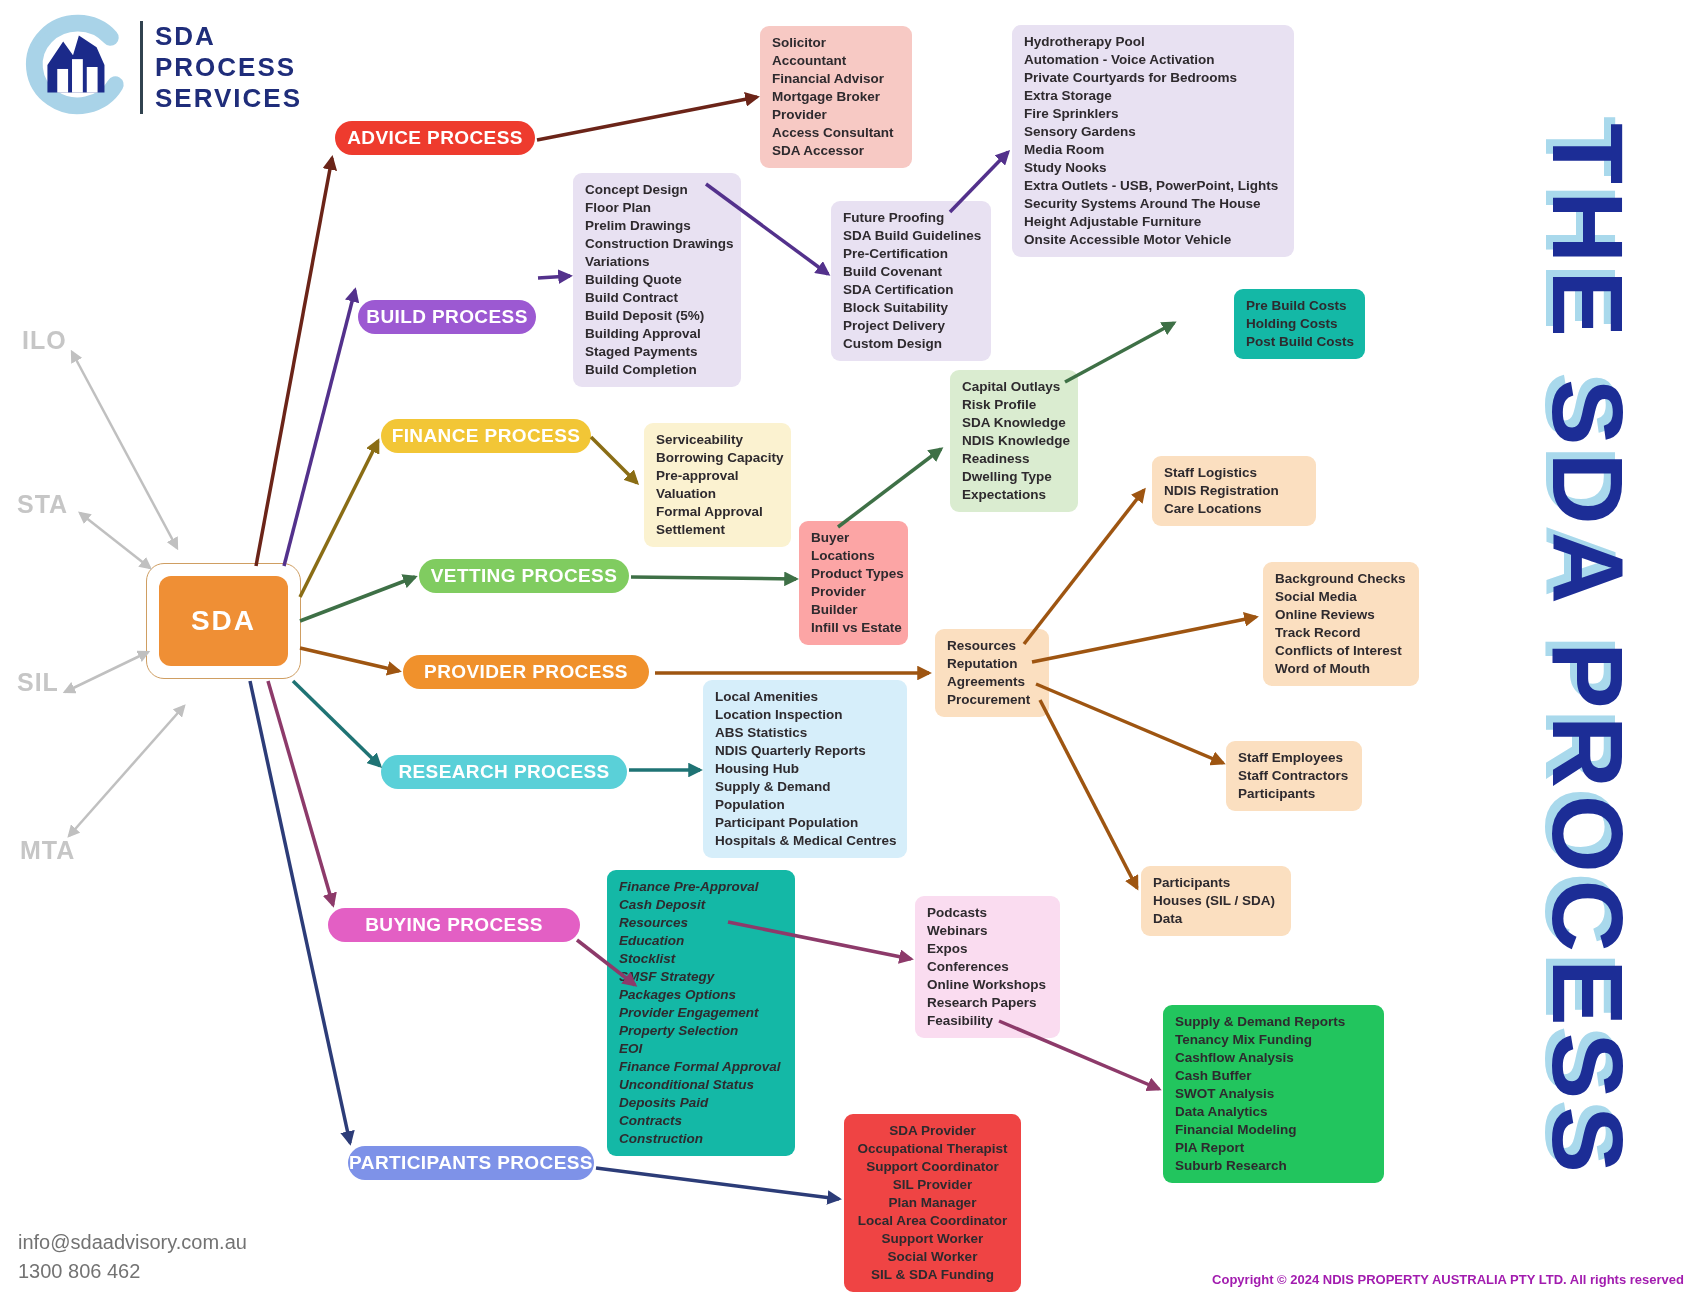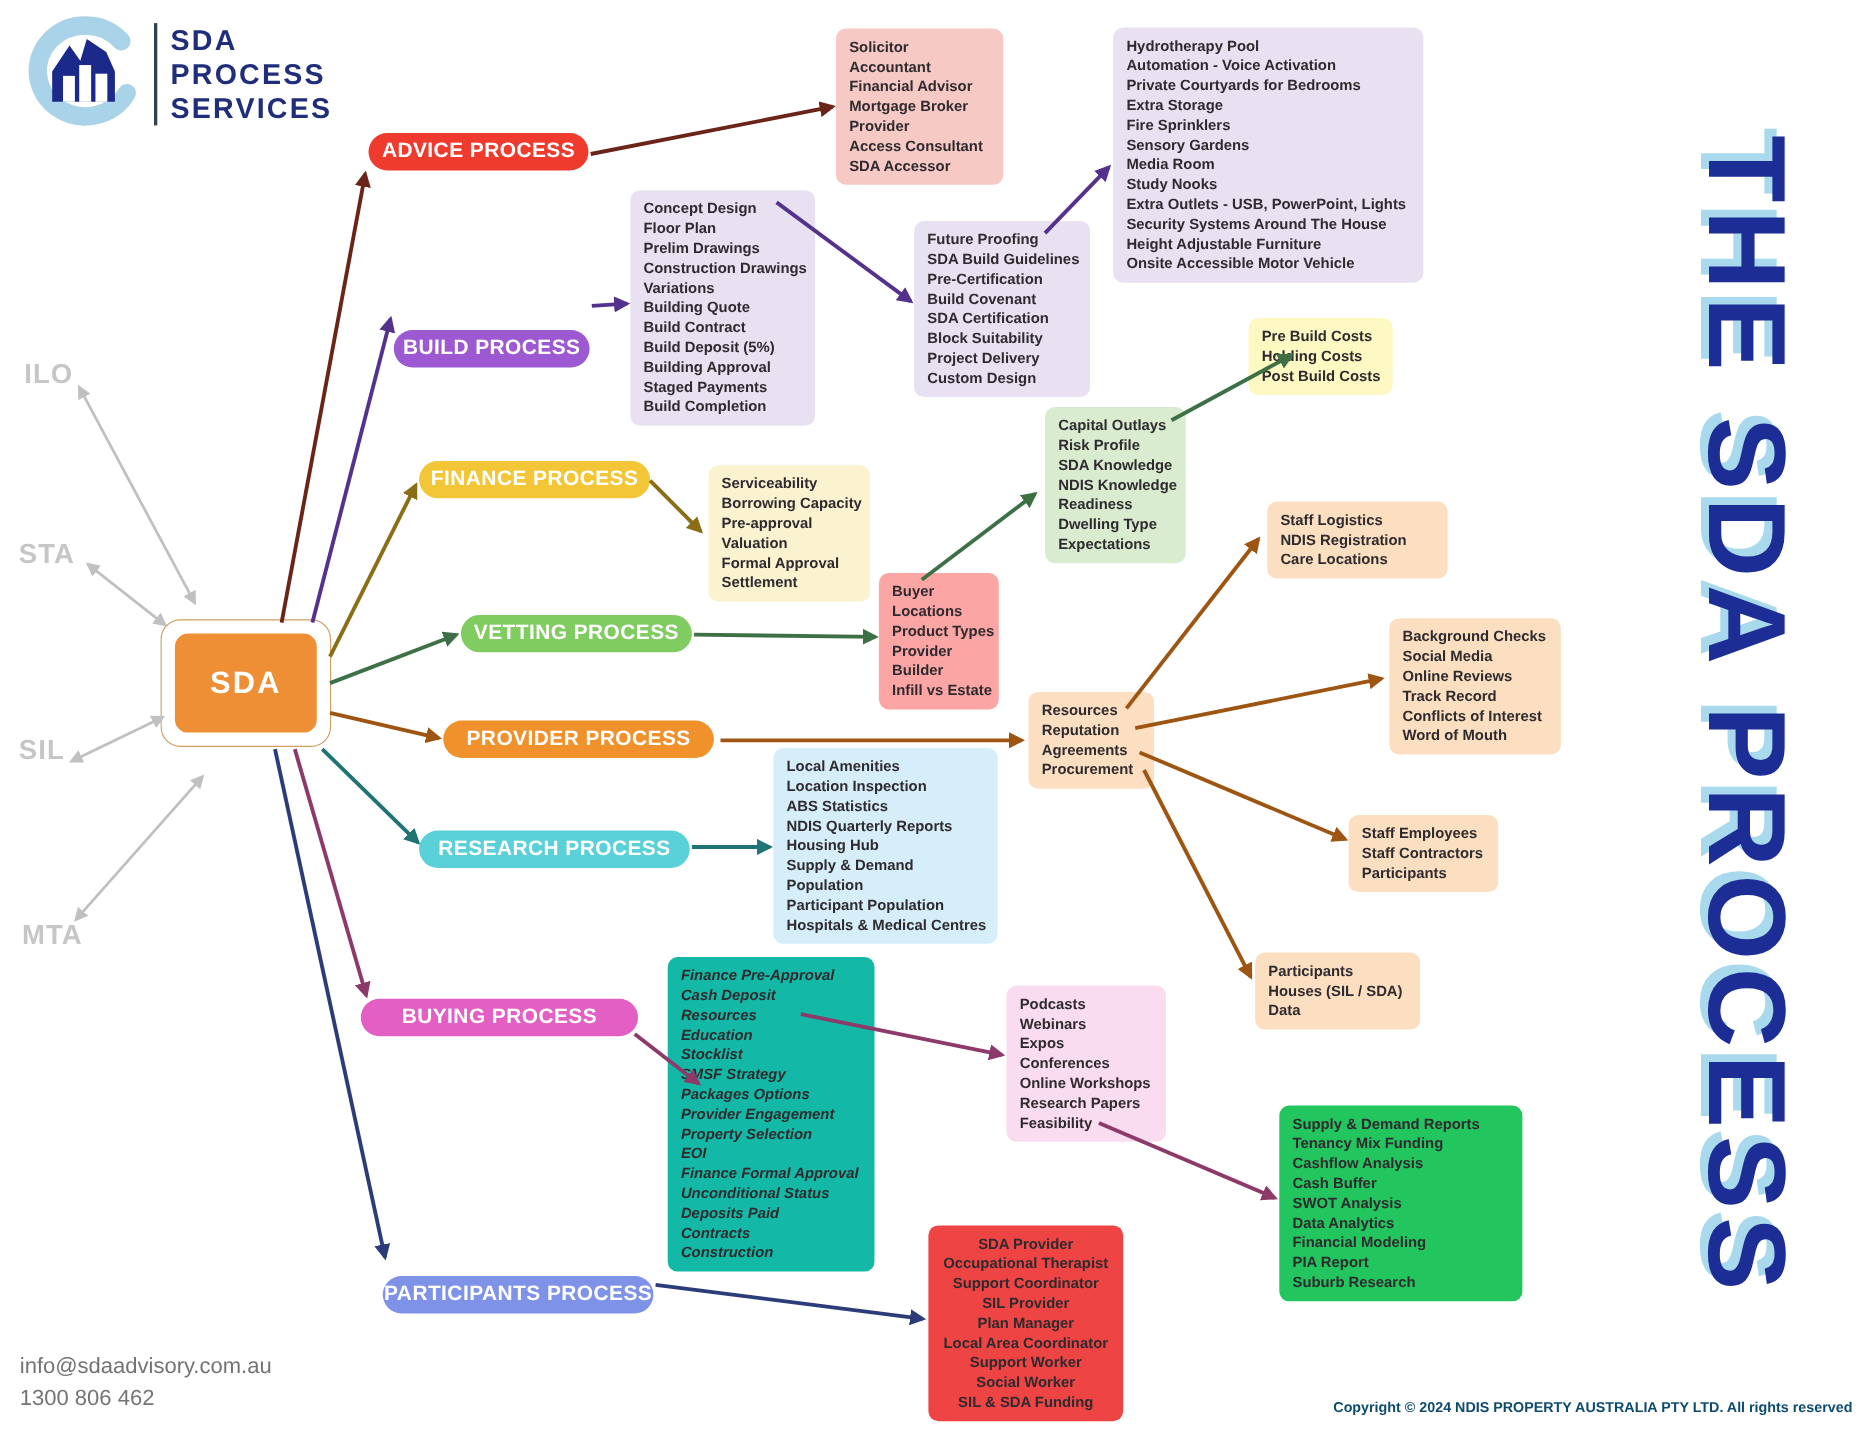--- a/index.html
+++ b/index.html
@@ -18,21 +18,21 @@
   .node-inner{width:129px;height:90px;border-radius:12px;display:flex;align-items:center;justify-content:center;
         color:#ffffff;font-size:28px;font-weight:700;letter-spacing:2px;}
   .vertical-title{position:absolute;z-index:1;left:1502px;top:26px;width:170px;height:1252px;
         writing-mode:vertical-rl;font-size:100px;font-weight:800;letter-spacing:7px;
         text-shadow:-7px 7px 0 #a9d9ec;display:flex;align-items:center;justify-content:center;
         white-space:nowrap;}
   .logo{position:absolute;z-index:2;left:14px;top:8px;display:flex;align-items:center;}
   .logo-text{border-left:3px solid #31424f;padding-left:12px;margin-left:8px;
         font-size:26px;font-weight:800;color:#1f2d7a;letter-spacing:2px;line-height:31px;}
   .contact{position:absolute;z-index:2;left:18px;top:1228px;color:#737373;font-weight:400;font-size:20px;line-height:29px;}
-  .copyright{position:absolute;z-index:2;right:16px;top:1272px;font-size:13px;font-weight:600;color:#0c4a6e;}
+  .copyright{position:absolute;z-index:2;right:16px;top:1272px;font-size:13px;font-weight:600;color:#a21caf;}
 </style>
 </head>
 <body>
 
 <svg class="layer lines" width="1700" height="1300" viewBox="0 0 1700 1300">
   <defs>
     <marker id="mk0" viewBox="0 0 10 10" refX="8" refY="5" markerWidth="4.2" markerHeight="4.2" orient="auto-start-reverse">
         <path d="M0,0 L10,5 L0,10 z" fill="#6b2418"></path>
       </marker>
     <marker id="mk1" viewBox="0 0 10 10" refX="8" refY="5" markerWidth="4.2" markerHeight="4.2" orient="auto-start-reverse">
@@ -122,21 +122,21 @@
   <div class="node-inner" style="background: rgb(239, 143, 53);">SDA</div>
 </div>
 
 <div class="pill" style="left: 335px; top: 121px; width: 200px; background: rgb(238, 59, 46);">ADVICE PROCESS</div>
 <div class="pill" style="left: 358px; top: 260px; width: 178px; background: rgb(156, 89, 210); margin-top: 40px;">BUILD PROCESS</div>
 <div class="pill" style="left: 381px; top: 419px; width: 210px; background: rgb(242, 198, 54);">FINANCE PROCESS</div>
 <div class="pill" style="left: 419px; top: 559px; width: 210px; background: rgb(128, 204, 96);">VETTING PROCESS</div>
 <div class="pill" style="left: 403px; top: 655px; width: 246px; background: rgb(240, 145, 44);">PROVIDER PROCESS</div>
 <div class="pill" style="left: 381px; top: 755px; width: 246px; background: rgb(90, 208, 216);">RESEARCH PROCESS</div>
 <div class="pill" style="left: 328px; top: 908px; width: 252px; background: rgb(227, 95, 196);">BUYING PROCESS</div>
-<div class="pill" style="left: 348px; top: 1146px; width: 246px; background: rgb(126, 146, 232); margin-top: 14px;">PARTICIPANTS PROCESS</div>
+<div class="pill" style="left: 348px; top: 1146px; width: 246px; background: rgb(126, 146, 232);">PARTICIPANTS PROCESS</div>
 
 <div class="box" style="left: 760px; top: 26px; width: 128px; background: rgb(247, 201, 196);">
     <div>Solicitor</div>
     <div>Accountant</div>
     <div>Financial Advisor</div>
     <div>Mortgage Broker</div>
     <div>Provider</div>
     <div>Access Consultant</div>
     <div>SDA Accessor</div>
   </div>
@@ -195,21 +195,21 @@
   </div>
 <div class="box" style="left: 950px; top: 370px; width: 104px; background: rgb(218, 236, 208);">
     <div>Capital Outlays</div>
     <div>Risk Profile</div>
     <div>SDA Knowledge</div>
     <div>NDIS Knowledge</div>
     <div>Readiness</div>
     <div>Dwelling Type</div>
     <div>Expectations</div>
   </div>
-<div class="box" style="left: 1135px; top: 289px; width: 107px; background: #fef9c3;">
+<div class="box" style="left: 1234px; top: 289px; width: 107px; background: #14b8a6;">
     <div>Pre Build Costs</div>
     <div>Holding Costs</div>
     <div>Post Build Costs</div>
   </div>
 <div class="box" style="left: 1152px; top: 456px; width: 140px; background: rgb(251, 223, 192);">
     <div>Staff Logistics</div>
     <div>NDIS Registration</div>
     <div>Care Locations</div>
   </div>
 <div class="box" style="left: 935px; top: 629px; width: 90px; background: rgb(251, 223, 192);">

